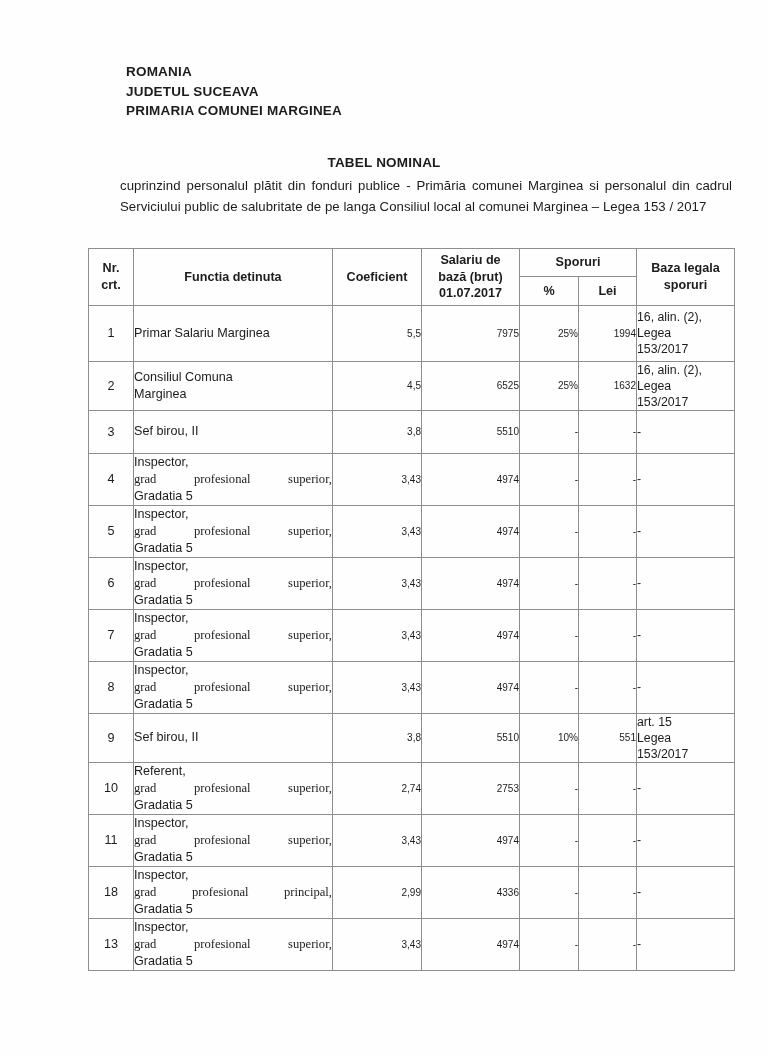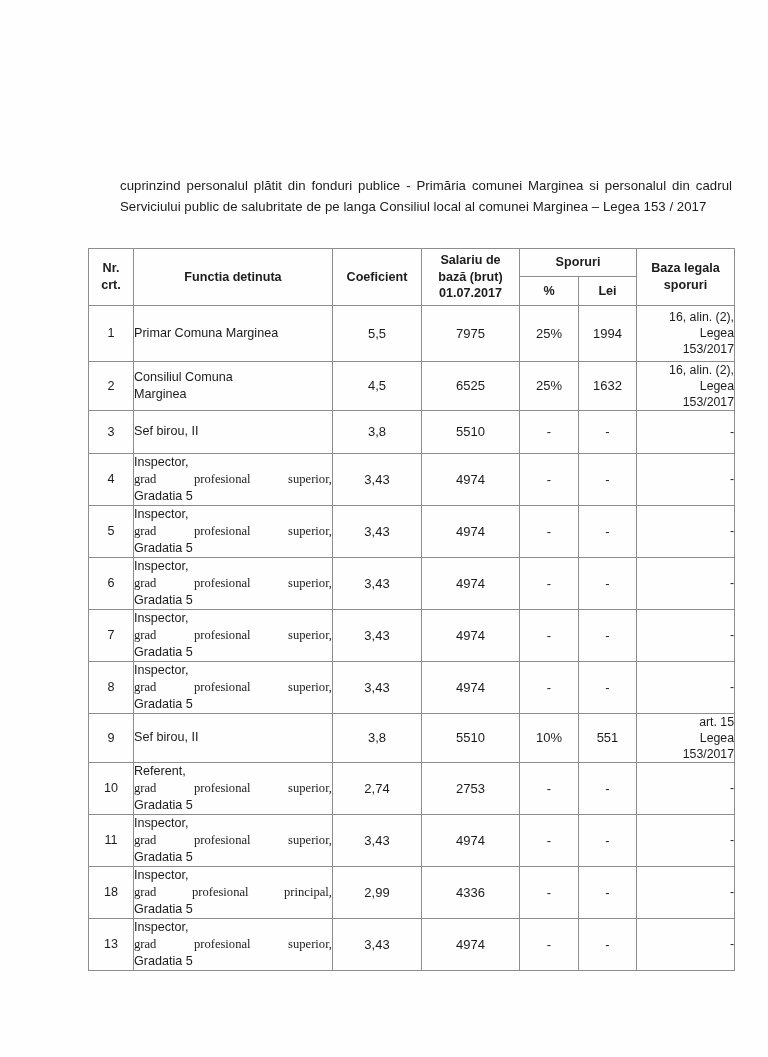--- a/index.html
+++ b/index.html
@@ -105,46 +105,52 @@
     line-height: 17px;
     font-size: 12.6px;
   }
   td.fun .ln { display: block; }
   td.fun .ln.just {
     text-align: justify;
     text-align-last: justify;
     font-family: Liberation Serif, serif;
   }
   td.num {
-    text-align: center;
+    text-align: right;
     vertical-align: middle;
-    font-size: 13px;
+    font-size: 10px;
     margin-top: 15px;
   }
   td.baza {
-    text-align: right;
+    text-align: left;
     vertical-align: middle;
     line-height: 16px;
     font-size: 12.3px;
     padding: 2px 1px;
   }
   td.baza .bl { display: block; }
 
   
   tr.r-tall td  { height: 55px; }
   tr.r-med  td  { height: 48px; }
   tr.r-short td { height: 42px; }
   tr.r-std  td  { height: 50px; }
 </style>
 </head>
 <body>
 
 <div class="page">
 
-
+  <div class="letterhead">
+    <div>ROMANIA</div>
+    <div>JUDETUL SUCEAVA</div>
+    <div>PRIMARIA COMUNEI MARGINEA</div>
+  </div>
+
+  <div class="doc-title">TABEL NOMINAL</div>
 
   <div class="subtitle">cuprinzind personalul  plătit din fonduri publice - Primăria comunei Marginea si personalul din cadrul Serviciului public de salubritate de pe langa Consiliul local al comunei Marginea – Legea 153 / 2017</div>
 
   <div class="tbl-wrap">
     <table class="nominal">
       <colgroup>
         <col class="c-nr">
           <col class="c-fun">
           <col class="c-coef">
         <col class="c-sal">
@@ -173,21 +179,21 @@
         </tr>
         <tr>
           <th>%</th>
           <th>Lei</th>
         </tr>
       </thead>
       <tbody>
           <tr class="r-tall">
             <td class="nr">1</td>
             <td class="fun">
-              <span class="ln">Primar Comuna Marginea</span>
+              <span class="ln">Primar Salariu Marginea</span>
             </td>
             <td class="num">5,5</td>
             <td class="num">7975</td>
             <td class="num">25%</td>
             <td class="num">1994</td>
             <td class="baza">
               <span class="bl">16, alin. (2),</span>
               <span class="bl">Legea</span>
               <span class="bl">153/2017</span>
             </td>

